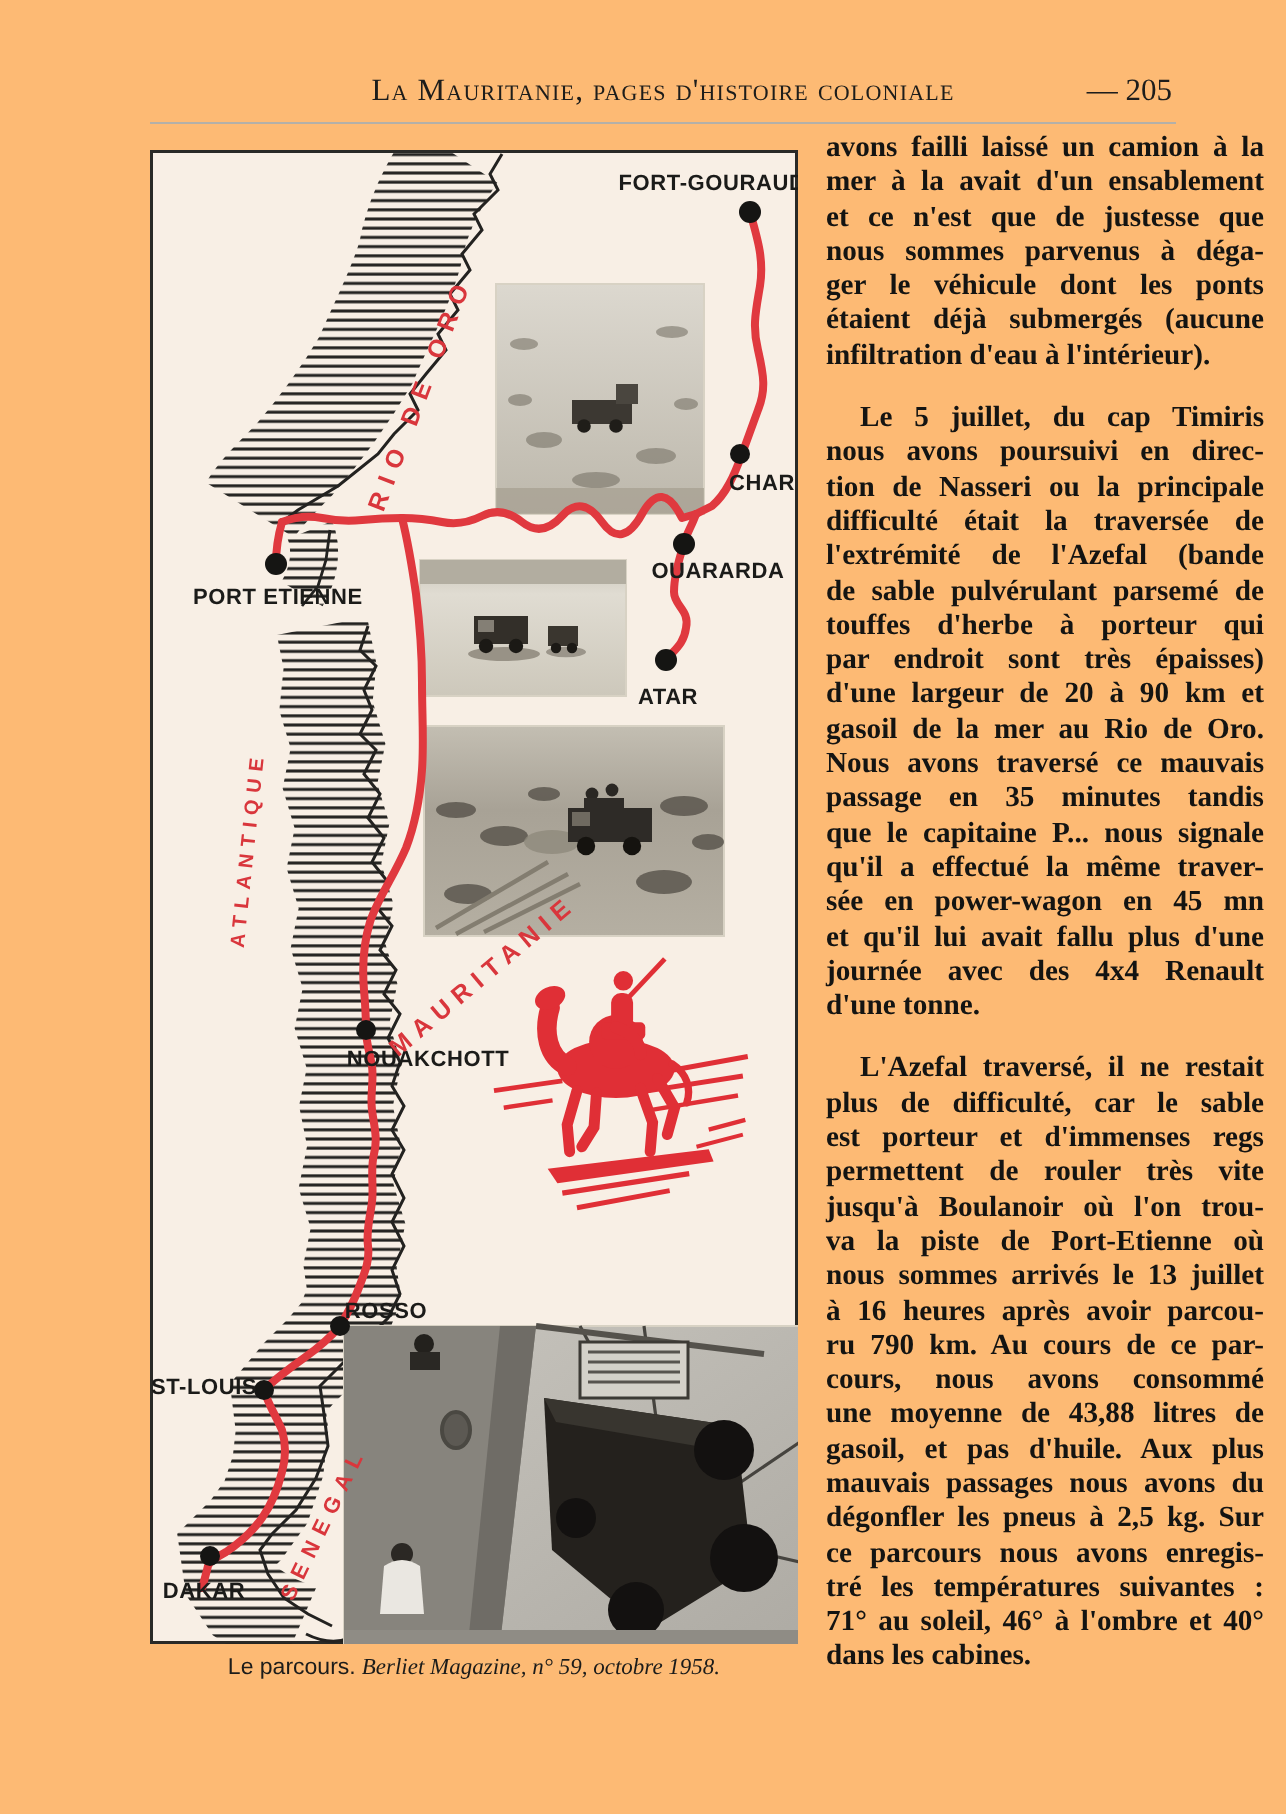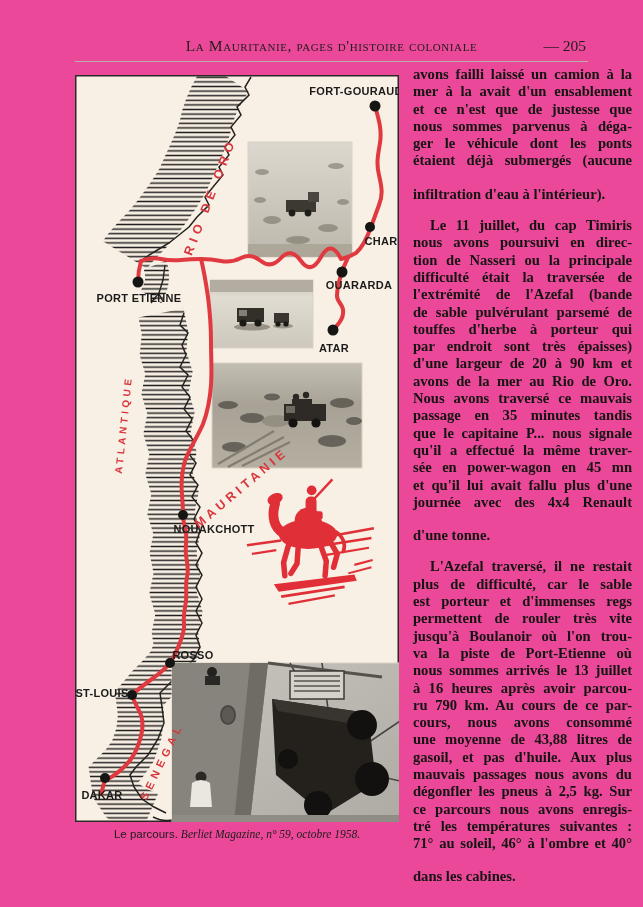--- a/index.html
+++ b/index.html
@@ -1,16 +1,16 @@
 <!DOCTYPE html>
 <html><head>
 <meta charset="utf-8">
 <style>
   html,body{margin:0;padding:0;}
-  .page{position:relative;width:643px;height:907px;background:#ec4899;overflow:hidden;
+  .page{position:relative;width:643px;height:907px;background:#fdba74;overflow:hidden;
         font-family:"Liberation Serif", serif;color:#161616;}
   
   .hdr{position:absolute;left:75px;top:34px;width:513px;height:27px;
        border-bottom:1px solid #b4b0a8;}
   .hdr-title{position:absolute;left:0;right:0;top:3px;text-align:center;
        font-variant:small-caps;font-size:15.5px;letter-spacing:.6px;color:#1d1d1b;}
   .hdr-num{position:absolute;right:2px;top:3px;font-size:15.5px;color:#1d1d1b;}
   
   .mapwrap{position:absolute;left:75px;top:75px;width:324px;height:747px;}
   svg text{font-family:"Liberation Sans", sans-serif;}
@@ -19,21 +19,21 @@
   .caption{position:absolute;left:75px;top:828px;width:324px;text-align:center;
        font-family:"Liberation Sans", sans-serif;font-size:11.5px;color:#1c1c1a;}
   .caption .src{font-style:italic;margin-left:3px;font-family:Liberation Serif, serif;}
   
   .article{position:absolute;left:413px;top:66px;width:219px;
        font-size:14.6px;line-height:17.3px;color:#141412;font-weight:bold;}
   .para{margin:0;}
   .para + .para{margin-top:14px;}
   .para.indent .line:first-child{text-indent:17px;}
   .line{text-align:justify;text-align-last:justify;}
-  .line.last{text-align-last:left;margin-top:16px;}
+  .line.last{text-align-last:left;}
 </style>
 </head>
 <body>
 
 <div class="page">
 
   <div class="hdr">
     <div class="hdr-title">La Mauritanie, pages d'histoire coloniale</div>
     <div class="hdr-num">— 205</div>
   </div>
@@ -245,30 +245,30 @@
       <div class="para">
         <div class="line">avons failli laissé un camion à la</div>
         <div class="line">mer à la avait d'un ensablement</div>
         <div class="line">et ce n'est que de justesse que</div>
         <div class="line">nous sommes parvenus à déga-</div>
         <div class="line">ger le véhicule dont les ponts</div>
         <div class="line">étaient déjà submergés (aucune</div>
         <div class="line last">infiltration d'eau à l'intérieur).</div>
       </div>
       <div class="para indent">
-        <div class="line">Le 11 juillet, du cap Timiris</div>
+        <div class="line">Le 5 juillet, du cap Timiris</div>
         <div class="line">nous avons poursuivi en direc-</div>
         <div class="line">tion de Nasseri ou la principale</div>
         <div class="line">difficulté était la traversée de</div>
         <div class="line">l'extrémité de l'Azefal (bande</div>
         <div class="line">de sable pulvérulant parsemé de</div>
         <div class="line">touffes d'herbe à porteur qui</div>
         <div class="line">par endroit sont très épaisses)</div>
         <div class="line">d'une largeur de 20 à 90 km et</div>
-        <div class="line">avons de la mer au Rio de Oro.</div>
+        <div class="line">gasoil de la mer au Rio de Oro.</div>
         <div class="line">Nous avons traversé ce mauvais</div>
         <div class="line">passage en 35 minutes tandis</div>
         <div class="line">que le capitaine P... nous signale</div>
         <div class="line">qu'il a effectué la même traver-</div>
         <div class="line">sée en power-wagon en 45 mn</div>
         <div class="line">et qu'il lui avait fallu plus d'une</div>
         <div class="line">journée avec des 4x4 Renault</div>
         <div class="line last">d'une tonne.</div>
       </div>
       <div class="para indent">

